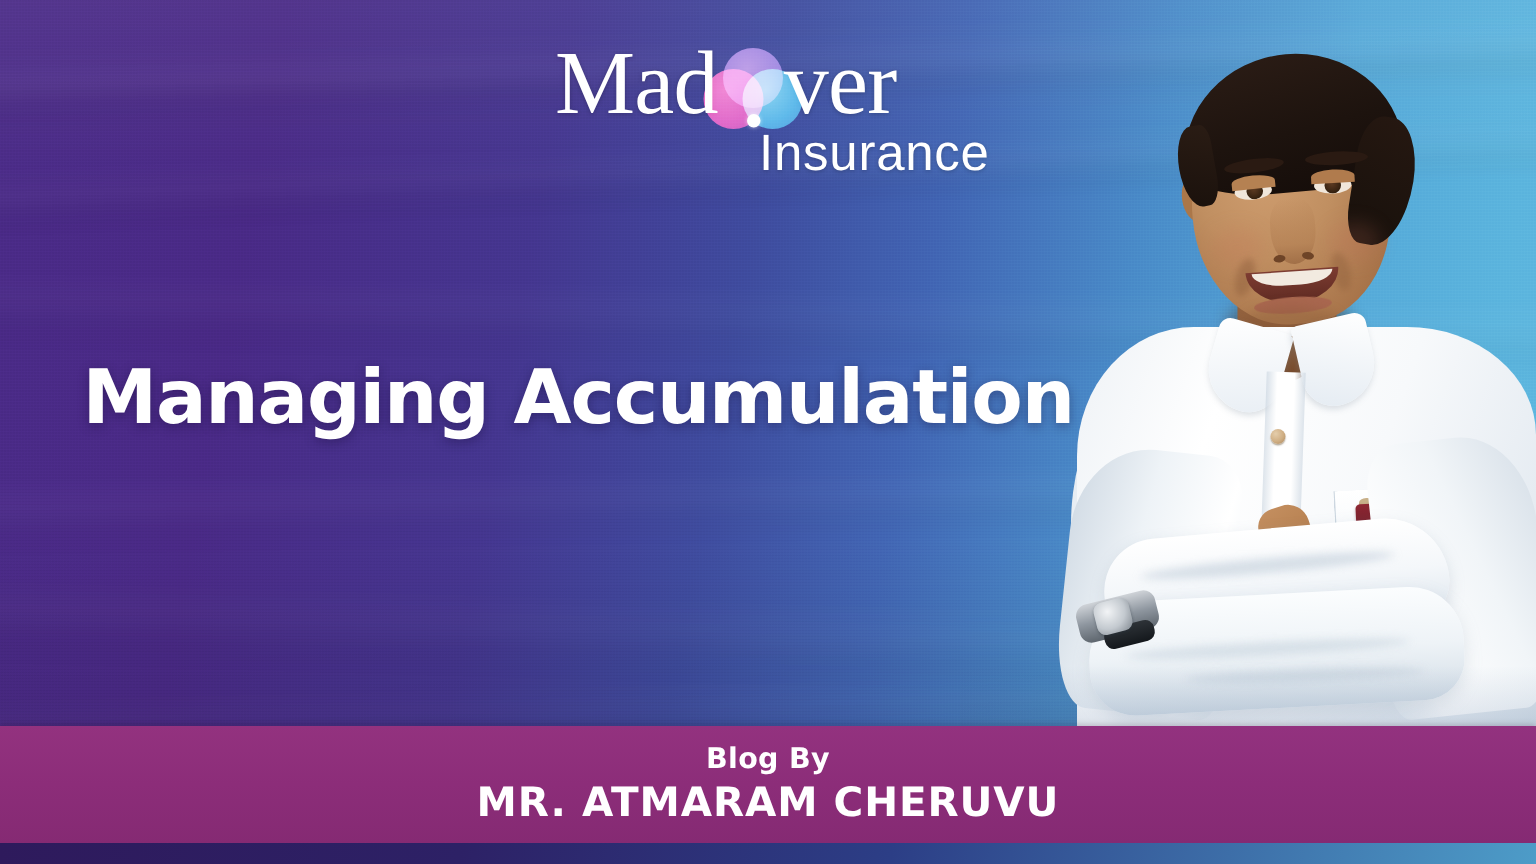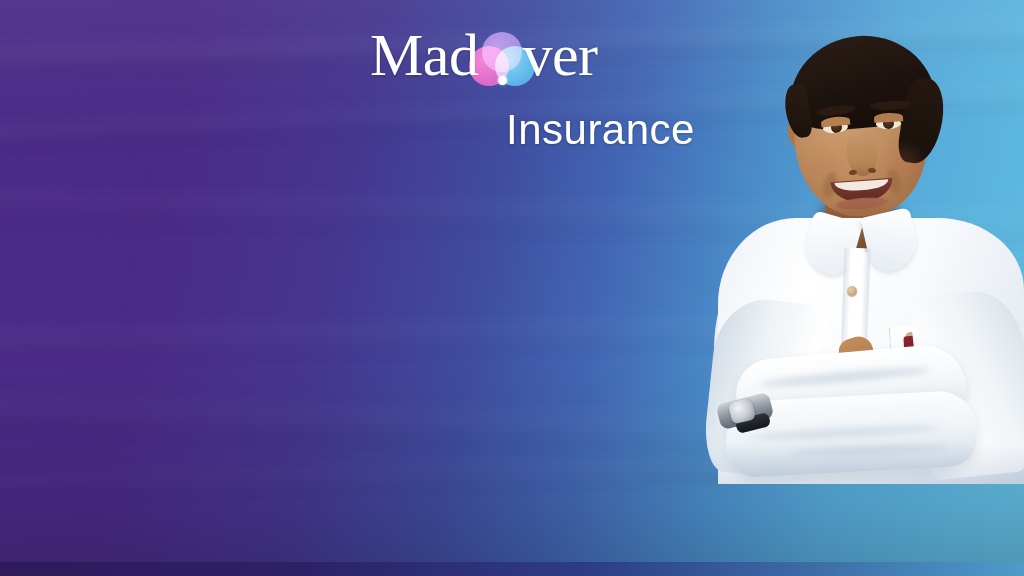--- a/index.html
+++ b/index.html
@@ -114,27 +114,26 @@
     position:absolute; left:29px; top:44px;
     width:9px; height:9px; border-radius:50%;
     background:#ffffff;
     box-shadow:0 0 3px rgba(255,255,255,.6);
   }
 
   .logo-sub {
     position:absolute; left:150px; top:60px;
     font-family:"Liberation Sans", sans-serif;
     font-weight:400;
-    font-size:42px;
+    font-size:34px;
     line-height:36px;
     letter-spacing:0.5px;
     color:#ffffff;
     text-shadow:0 1px 3px rgba(0,0,0,0.22);
     white-space:pre;
-    margin-top:28px;
   }
 
   
   .headline {
     position:absolute; left:55px; top:235px;
     width:660px;
     font-family:"DejaVu Sans", sans-serif;
     font-weight:700;
     font-size:50px;
     line-height:60px;
@@ -598,16 +597,21 @@
     <div class="logo-word"><span class="mad">Mad</span><span class="vee">ver</span></div>
     <div class="logo-mark">
       <span class="circ c-pink"></span>
       <span class="circ c-purple"></span>
       <span class="circ c-blue"></span>
       <span class="dot"></span>
     </div>
     <div class="logo-sub">Insurance</div>
   </div>
 
-
+  <div class="headline">Managing Accumulation</div>
+
+  <div class="footer-band">
+    <div class="blog-by">Blog By</div>
+    <div class="author">MR. ATMARAM CHERUVU</div>
+  </div>
   <div class="footer-strip"></div>
 
 </div>
 
 </body></html>

